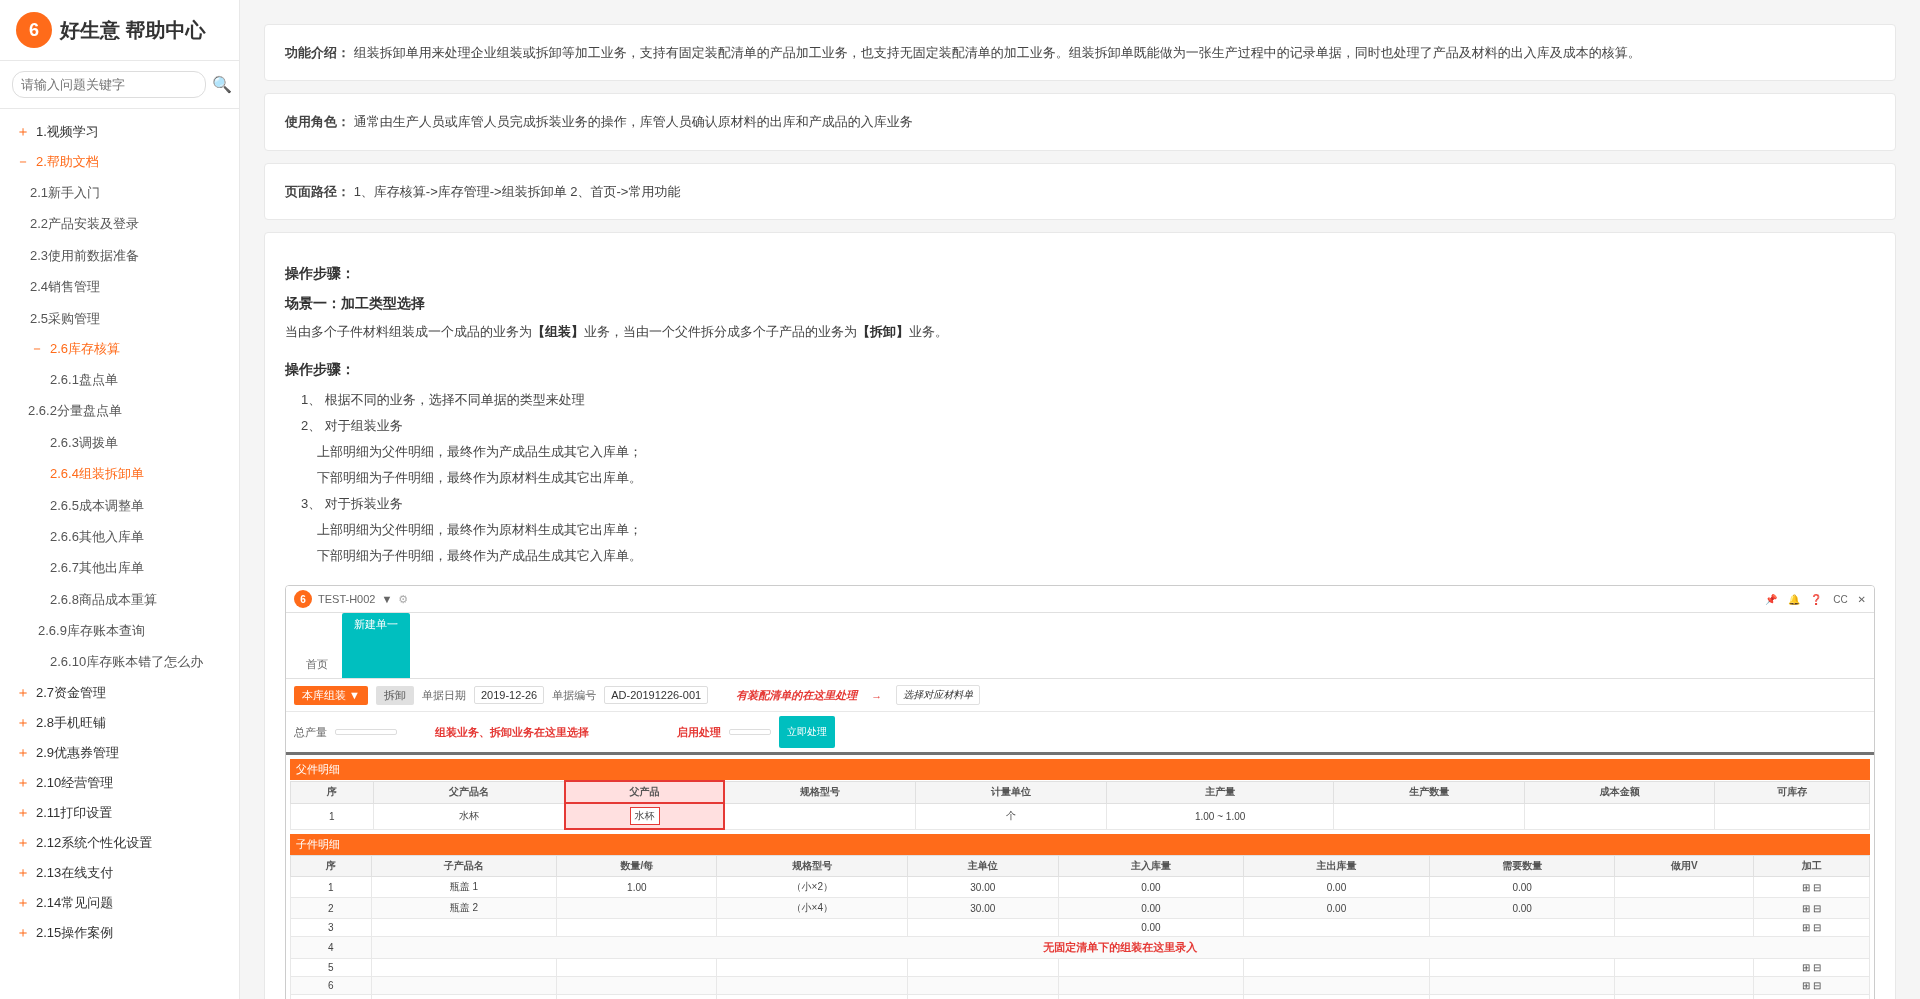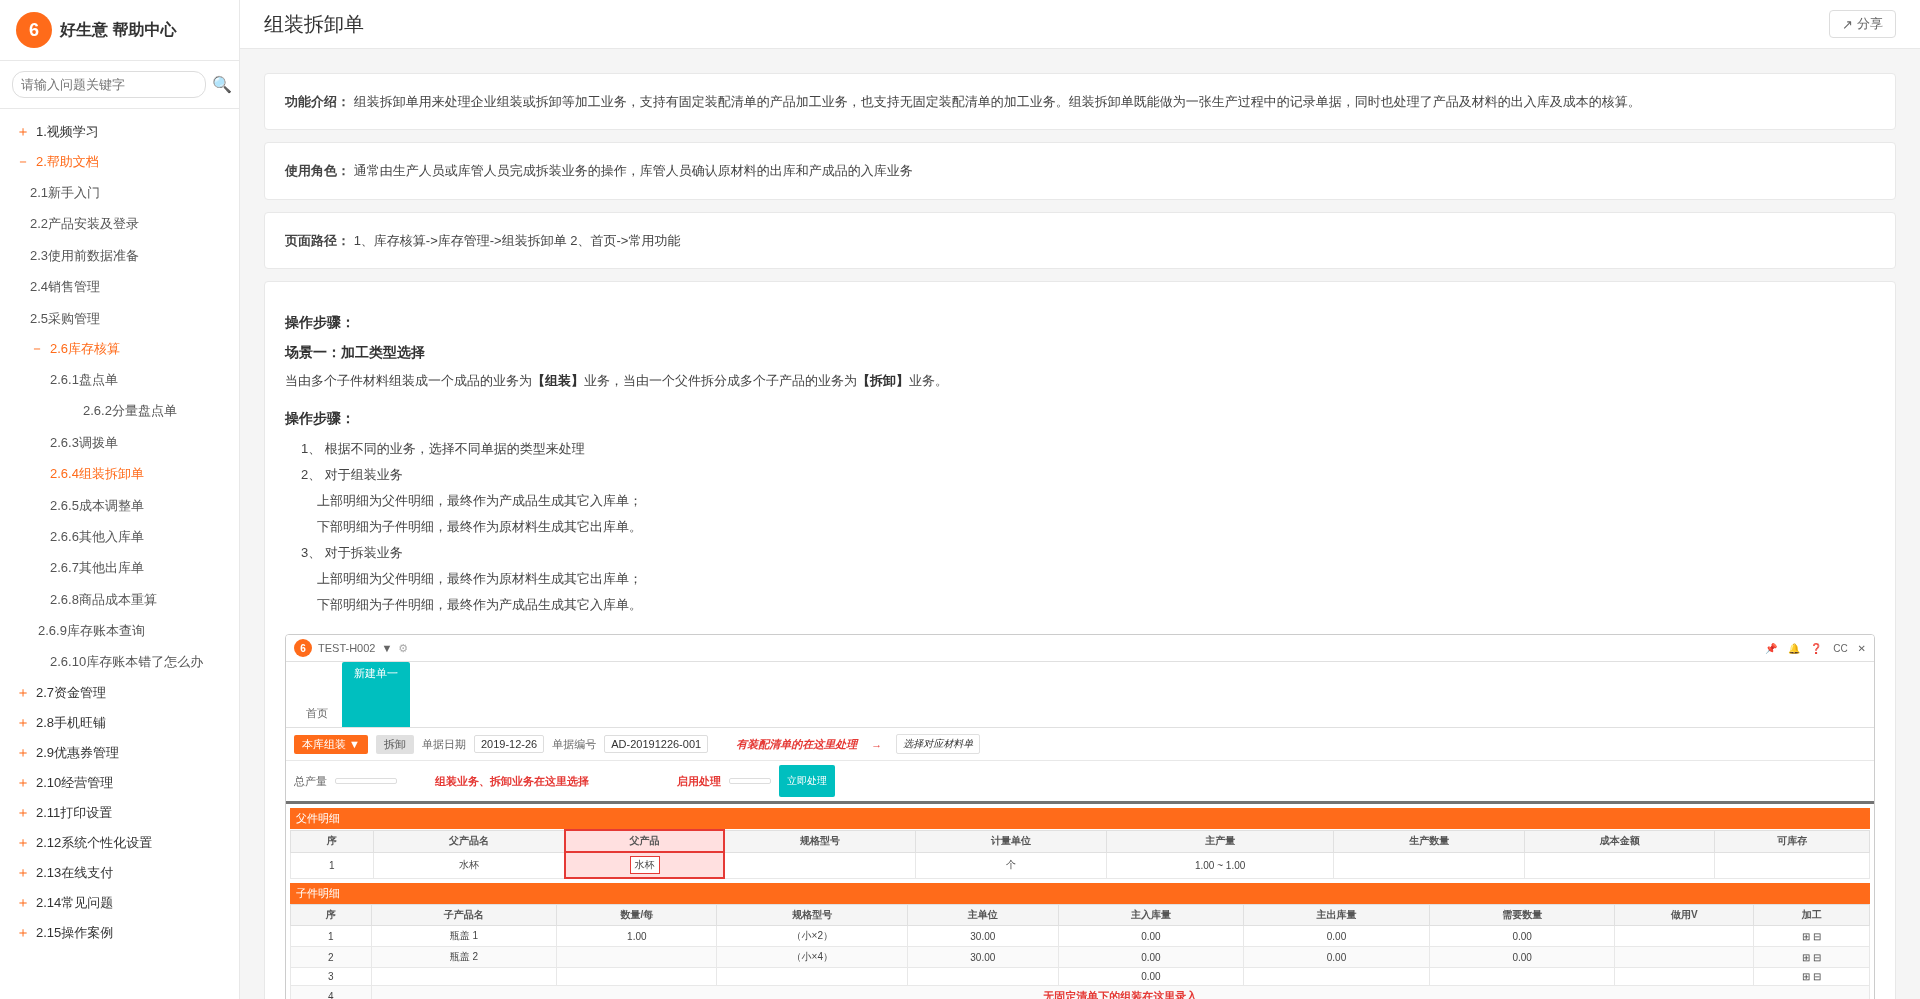--- a/index.html
+++ b/index.html
@@ -2,21 +2,21 @@
 <html><head>
   <meta charset="utf-8">
   <style>
     * { box-sizing: border-box; margin: 0; padding: 0; }
     body { font-family: 'Microsoft YaHei', 'PingFang SC', sans-serif; font-size: 14px; color: #333; background: #f5f5f5; display: flex; height: 100vh; overflow: hidden; }
     
     
     .sidebar { width: 240px; min-width: 240px; background: #fff; border-right: 1px solid #e8e8e8; display: flex; flex-direction: column; height: 100vh; overflow: hidden; }
     .sidebar-header { padding: 12px 16px; border-bottom: 1px solid #e8e8e8; display: flex; align-items: center; gap: 8px; }
     .logo-circle { width: 36px; height: 36px; background: #ff6b1a; border-radius: 50%; display: flex; align-items: center; justify-content: center; color: #fff; font-size: 18px; font-weight: bold; flex-shrink: 0; }
-    .logo-text { font-size: 16px; font-weight: bold; color: #333; }
+    .logo-text { font-size: 20px; font-weight: bold; color: #333; }
     .search-box { padding: 10px 12px; border-bottom: 1px solid #e8e8e8; display: flex; align-items: center; gap: 6px; }
     .search-input { flex: 1; border: 1px solid #ddd; border-radius: 12px; padding: 5px 8px; font-size: 13px; color: #999; outline: none; }
     .search-icon-btn { color: #999; cursor: pointer; background: none; border: none; font-size: 16px; }
     .nav-list { flex: 1; overflow-y: auto; padding: 8px 0; }
     .nav-section { padding: 6px 16px; display: flex; align-items: center; gap: 6px; cursor: pointer; color: #333; font-size: 13px; }
     .nav-section .plus-icon { color: #ff6b1a; font-size: 14px; }
     .nav-section .minus-icon { color: #ff6b1a; font-size: 14px; }
     .nav-section.active { color: #ff6b1a; }
     .nav-sub { padding: 4px 16px 4px 30px; cursor: pointer; color: #555; font-size: 13px; line-height: 1.8; }
     .nav-sub.active { color: #ff6b1a; }
@@ -72,21 +72,21 @@
     <div class="nav-sub">2.2产品安装及登录</div>
     <div class="nav-sub">2.3使用前数据准备</div>
     <div class="nav-sub">2.4销售管理</div>
     <div class="nav-sub">2.5采购管理</div>
 
     <div class="nav-section active" style="padding-left:30px;">
       <span class="minus-icon">－</span>
       <span>2.6库存核算</span>
     </div>
     <div class="nav-sub" style="padding-left:50px;">2.6.1盘点单</div>
-    <div class="nav-sub" style="padding-left:50px;margin-left:33px;">2.6.2分量盘点单</div>
+    <div class="nav-sub" style="padding-left:28px;">2.6.2分量盘点单</div>
     <div class="nav-sub" style="padding-left:50px;">2.6.3调拨单</div>
     <div class="nav-sub active" style="padding-left:50px; color:#ff6b1a;">2.6.4组装拆卸单</div>
     <div class="nav-sub" style="padding-left:50px;">2.6.5成本调整单</div>
     <div class="nav-sub" style="padding-left:50px;">2.6.6其他入库单</div>
     <div class="nav-sub" style="padding-left:50px;">2.6.7其他出库单</div>
     <div class="nav-sub" style="padding-left:50px;">2.6.8商品成本重算</div>
     <div class="nav-sub" style="padding-left:38px;">2.6.9库存账本查询</div>
     <div class="nav-sub" style="padding-left:50px;">2.6.10库存账本错了怎么办</div>
 
     <div class="nav-section">
@@ -122,27 +122,20 @@
       <span>2.14常见问题</span>
     </div>
     <div class="nav-section">
       <span class="plus-icon">＋</span>
       <span>2.15操作案例</span>
     </div>
   </div>
 </div>
 
 <div class="main">
-  <div class="main-header">
-    <h1 class="page-title">组装拆卸单</h1>
-    <button class="share-btn">
-      <span>↗</span>
-      <span>分享</span>
-    </button>
-  </div>
   <div class="content-area">
 
     <div class="info-block">
       <span class="label">功能介绍：</span>
       <span>组装拆卸单用来处理企业组装或拆卸等加工业务，支持有固定装配清单的产品加工业务，也支持无固定装配清单的加工业务。组装拆卸单既能做为一张生产过程中的记录单据，同时也处理了产品及材料的出入库及成本的核算。</span>
     </div>
 
     <div class="info-block">
       <span class="label">使用角色：</span>
       <span>通常由生产人员或库管人员完成拆装业务的操作，库管人员确认原材料的出库和产成品的入库业务</span>

